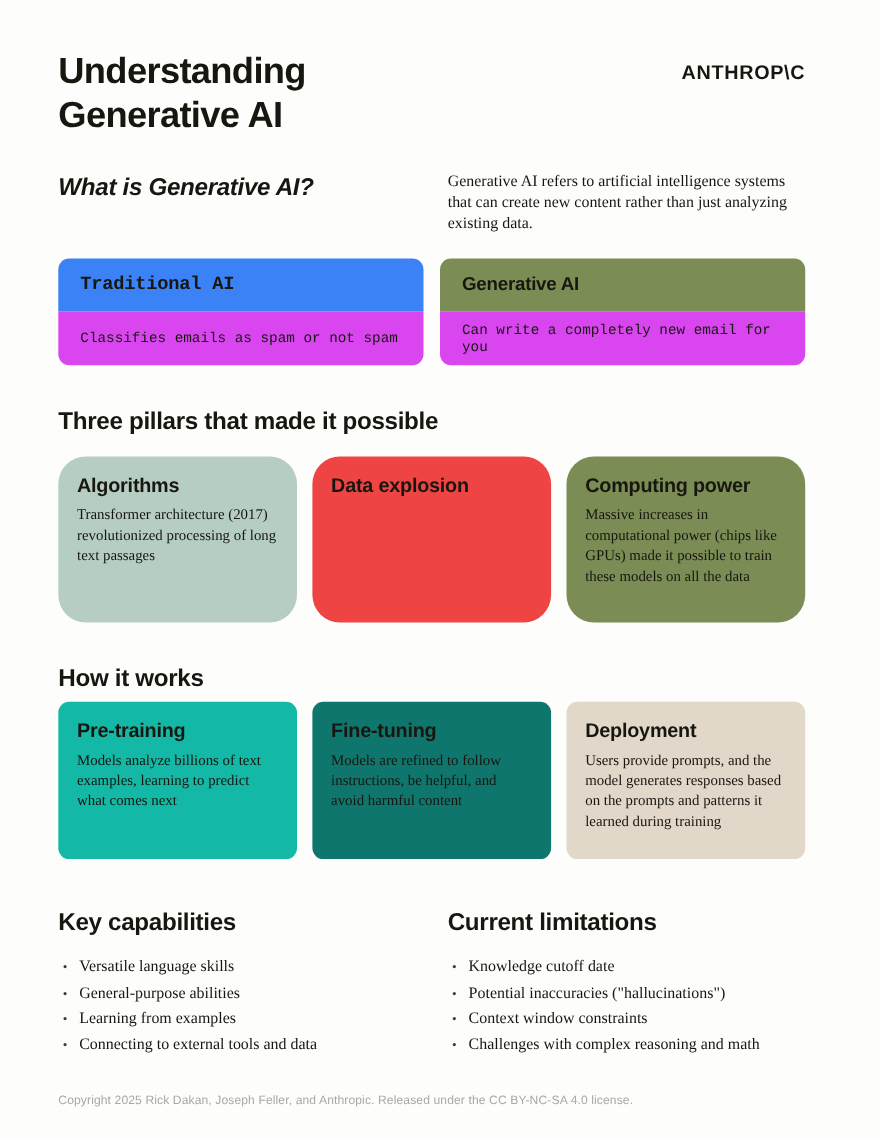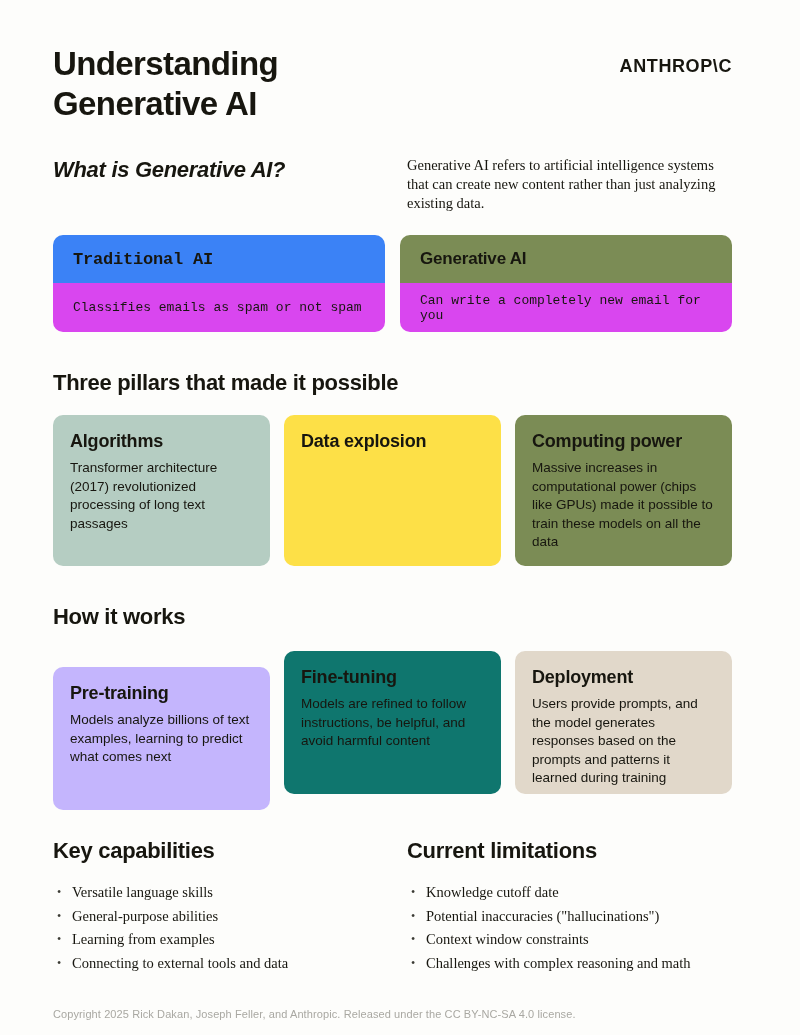--- a/index.html
+++ b/index.html
@@ -39,27 +39,27 @@
   .compare-body {
     height:49px; display:flex; align-items:center; padding:0 20px;
     background:#d946ef; border-radius:0 0 10px 10px;
     font-family:Liberation Mono, monospace; font-size:13px;
   }
 
   
   .cards3 { display:flex; gap:14px; }
   .card3 { flex:1; border-radius:10px; padding:16px 18px 14px 17px; }
   .card3 h3 { font-size:18px; font-weight:700; letter-spacing:-0.2px; margin-bottom:7px; }
-  .card3 p { font-family:Liberation Sans, sans-serif; font-size:13.5px; line-height:18.5px; }
+  .card3 p { font-family:Liberation Serif, serif; font-size:13.5px; line-height:18.5px; }
   .pillars-row { height:151px; margin-bottom:38px; }
-  .pillars-row .card3 { height:151px; }
+  .pillars-row .card3 { height:151px;border-radius:25px; }
   .how-row { height:143px; margin-bottom:44px; }
   .how-row .card3 { height:143px; }
   .mb-heading { margin-bottom:19px; }
-  .mb-heading-how { margin-bottom:21px; }
+  .mb-heading-how { margin-bottom:8px; }
 
   
   .lists { display:flex; }
   .list-col-left { width:354px; flex:0 0 354px; }
   .list-col-right { flex:1; }
   .lists h2 { margin-bottom:17px; }
   .lists ul { list-style:none; }
   .lists li {
     font-family:"Liberation Serif", serif; font-size:14.5px; line-height:23.5px;
     padding-left:19px; position:relative;
@@ -101,33 +101,33 @@
     </div>
   </div>
 
   <h2 class="sec mb-heading">Three pillars that made it possible</h2>
 
   <div class="cards3 pillars-row">
     <div class="card3" style="background-color: rgb(181, 205, 194);">
       <h3>Algorithms</h3>
       <p>Transformer architecture (2017) revolutionized processing of long text passages</p>
     </div>
-    <div class="card3" style="background-color: #fde047;">
+    <div class="card3" style="background-color: #ef4444;">
       <h3>Data explosion</h3>
     </div>
     <div class="card3" style="background-color: rgb(123, 140, 85);">
       <h3>Computing power</h3>
       <p>Massive increases in computational power (chips like GPUs) made it possible to train these models on all the data</p>
     </div>
   </div>
 
   <h2 class="sec mb-heading-how">How it works</h2>
 
   <div class="cards3 how-row">
-    <div class="card3" style="background-color: #c4b5fd; margin-top: 16px;">
+    <div class="card3" style="background-color: #14b8a6;">
       <h3>Pre-training</h3>
       <p>Models analyze billions of text examples, learning to predict what comes next</p>
     </div>
     <div class="card3" style="background-color: #0f766e;">
       <h3>Fine-tuning</h3>
       <p>Models are refined to follow instructions, be helpful, and avoid harmful content</p>
     </div>
     <div class="card3" style="background-color: rgb(225, 216, 202);">
       <h3>Deployment</h3>
       <p>Users provide prompts, and the model generates responses based on the prompts and patterns it learned during training</p>

